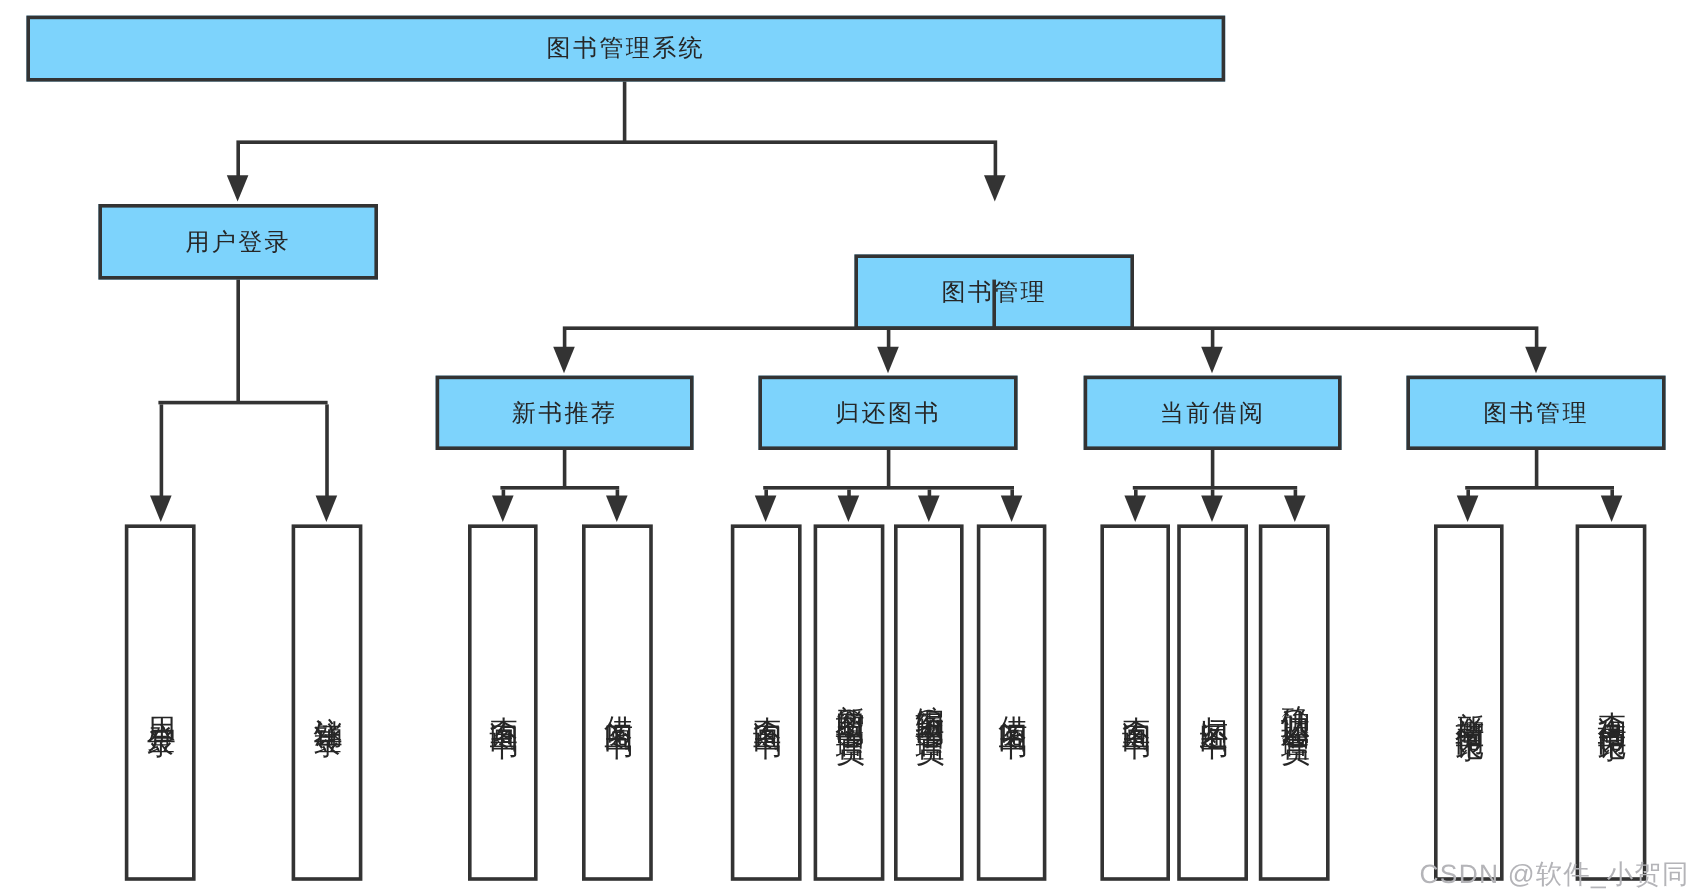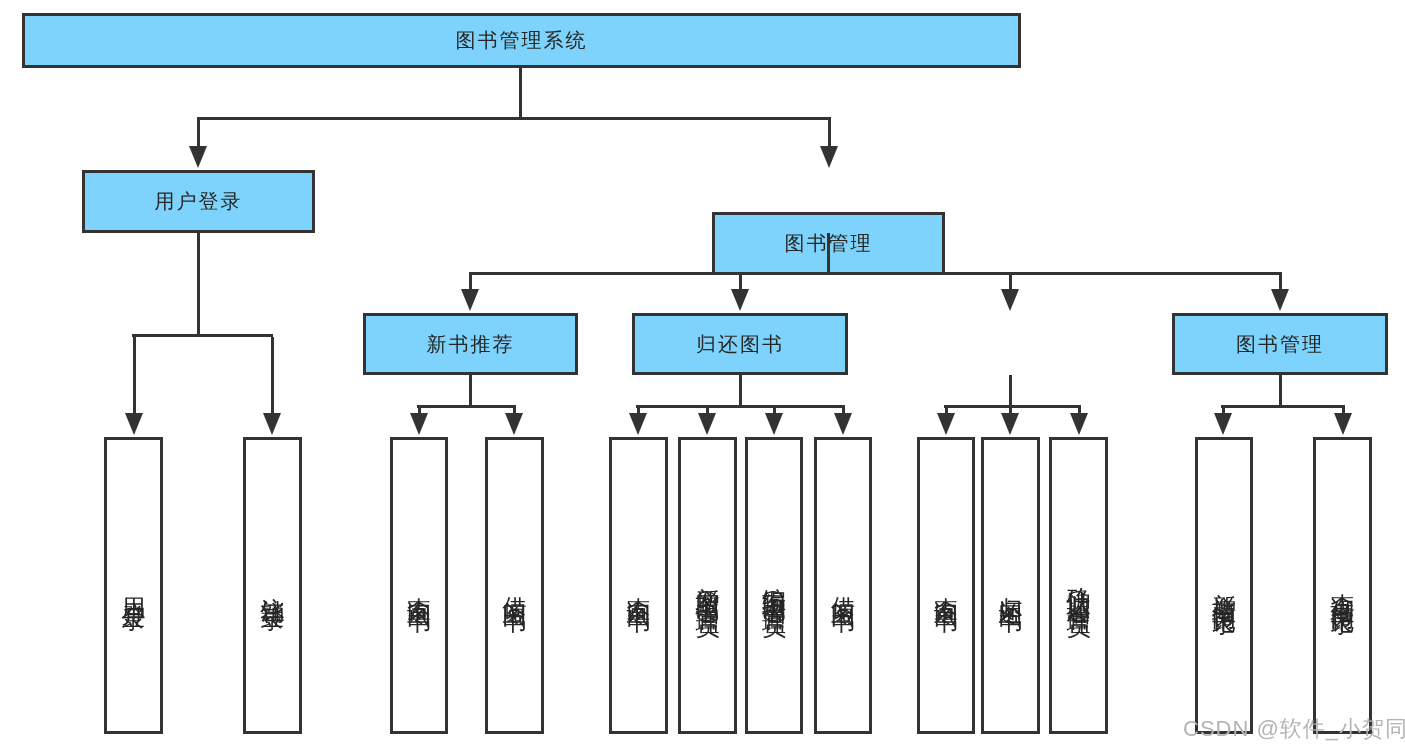--- a/index.html
+++ b/index.html
@@ -63,20 +63,21 @@
   <div class="v" style="left:739px;top:275px;height:16px;"></div>
   <div class="v" style="left:1009px;top:275px;height:16px;"></div>
   <div class="v" style="left:1279px;top:275px;height:16px;"></div>
   <div class="ar" style="left:461px;top:289px;"></div>
   <div class="ar" style="left:731px;top:289px;"></div>
   <div class="ar" style="left:1001px;top:289px;"></div>
   <div class="ar" style="left:1271px;top:289px;"></div>
 
   <div class="hbox" style="left:363px;top:313px;width:215px;height:62px;">新书推荐</div>
   <div class="hbox" style="left:632px;top:313px;width:216px;height:62px;">归还图书</div>
+  <div class="hbox" style="left:903px;top:313px;width:215px;height:62px;">当前借阅</div>
   <div class="hbox" style="left:1172px;top:313px;width:216px;height:62px;">图书管理</div>
 
   <div class="v" style="left:197px;top:233px;height:103px;"></div>
   <div class="h" style="left:132px;top:334px;width:141px;"></div>
   <div class="v" style="left:133px;top:337px;height:78px;"></div>
   <div class="v" style="left:271px;top:337px;height:78px;"></div>
   <div class="ar" style="left:125px;top:413px;"></div>
   <div class="ar" style="left:263px;top:413px;"></div>
 
   <div class="v" style="left:469px;top:375px;height:32px;"></div>

